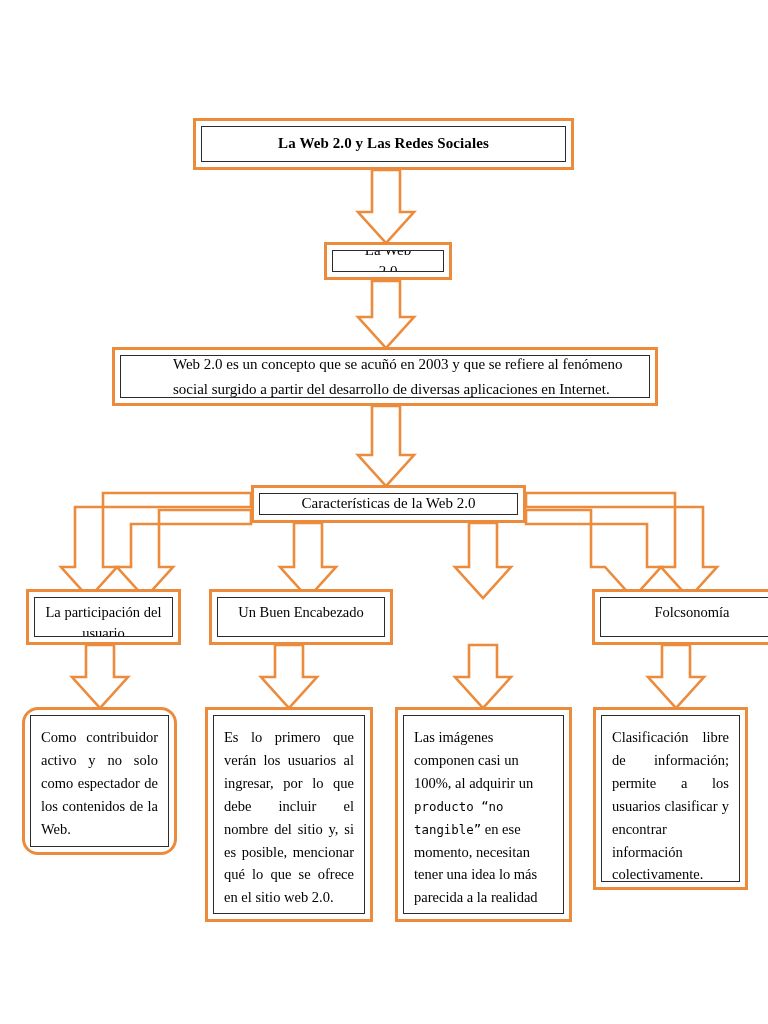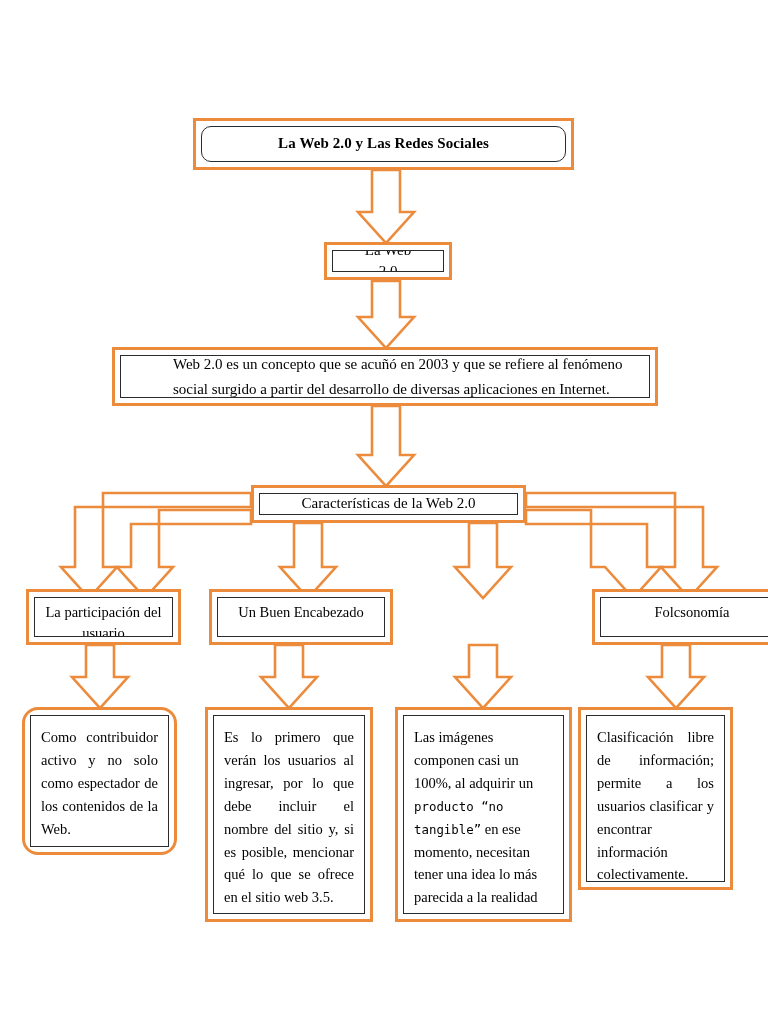--- a/index.html
+++ b/index.html
@@ -60,21 +60,21 @@
 
   
   #node-title {
     left: 193px; top: 118px; width: 381px; height: 52px;
   }
   #node-title .txt {
     font-weight: bold;
     font-size: 15px;
     letter-spacing: 0.1px;
   }
-  #node-title .inner { padding: 10px 10px; border-radius: 10px; }
+  #node-title .inner { padding: 10px 10px; }
 
   #node-web20 {
     left: 324px; top: 242px; width: 128px; height: 38px;
   }
   #node-web20 .txt { font-size: 15px; }
   #node-web20 .inner { padding: 0 21px; }
 
   #node-definition {
     left: 112px; top: 347px; width: 546px; height: 59px;
   }
@@ -99,21 +99,21 @@
   #node-cat-4 { left: 592px; width: 200px; }
 
   .leaf {
     top: 707px;
   }
   .leaf .txt { font-size: 14.5px; line-height: 1.58; }
   .leaf .inner { padding: 10px 10px 6px 10px; }
   #node-leaf-1 { left: 22px;  width: 155px; height: 148px; border-radius: 16px; }
   #node-leaf-2 { left: 205px; width: 168px; height: 215px; }
   #node-leaf-3 { left: 395px; width: 177px; height: 215px; }
-  #node-leaf-4 { left: 578px; width: 155px; height: 183px; }
+  #node-leaf-4 { left: 593px; width: 155px; height: 183px; }
 
   
   .mono-phrase {
     font-family: "DejaVu Sans Mono", "Liberation Mono", monospace;
     font-size: 12.4px;
   }
 </style>
 </head>
 <body>
 
@@ -191,21 +191,21 @@
   </div>
 
   <div class="node leaf v-top t-just" id="node-leaf-1">
     <div class="inner">
       <span class="txt">Como contribuidor activo y no solo como espectador de los contenidos de la Web.</span>
     </div>
   </div>
 
   <div class="node leaf v-top t-just" id="node-leaf-2">
     <div class="inner">
-      <span class="txt">Es lo primero que verán los usuarios al ingresar, por lo que debe incluir el nombre del sitio y, si es posible, mencionar qué lo que se ofrece en el sitio web 3.5.</span>
+      <span class="txt">Es lo primero que verán los usuarios al ingresar, por lo que debe incluir el nombre del sitio y, si es posible, mencionar qué lo que se ofrece en el sitio web 2.0.</span>
     </div>
   </div>
 
   <div class="node leaf v-top t-left" id="node-leaf-3">
     <div class="inner">
       <span class="txt"><span>Las imágenes componen casi un 100%, al adquirir un </span><span class="mono-phrase">producto “no tangible”</span><span> en ese momento, necesitan tener una idea lo más parecida a la realidad posible.</span></span>
     </div>
   </div>
 
   <div class="node leaf v-top t-just" id="node-leaf-4">

